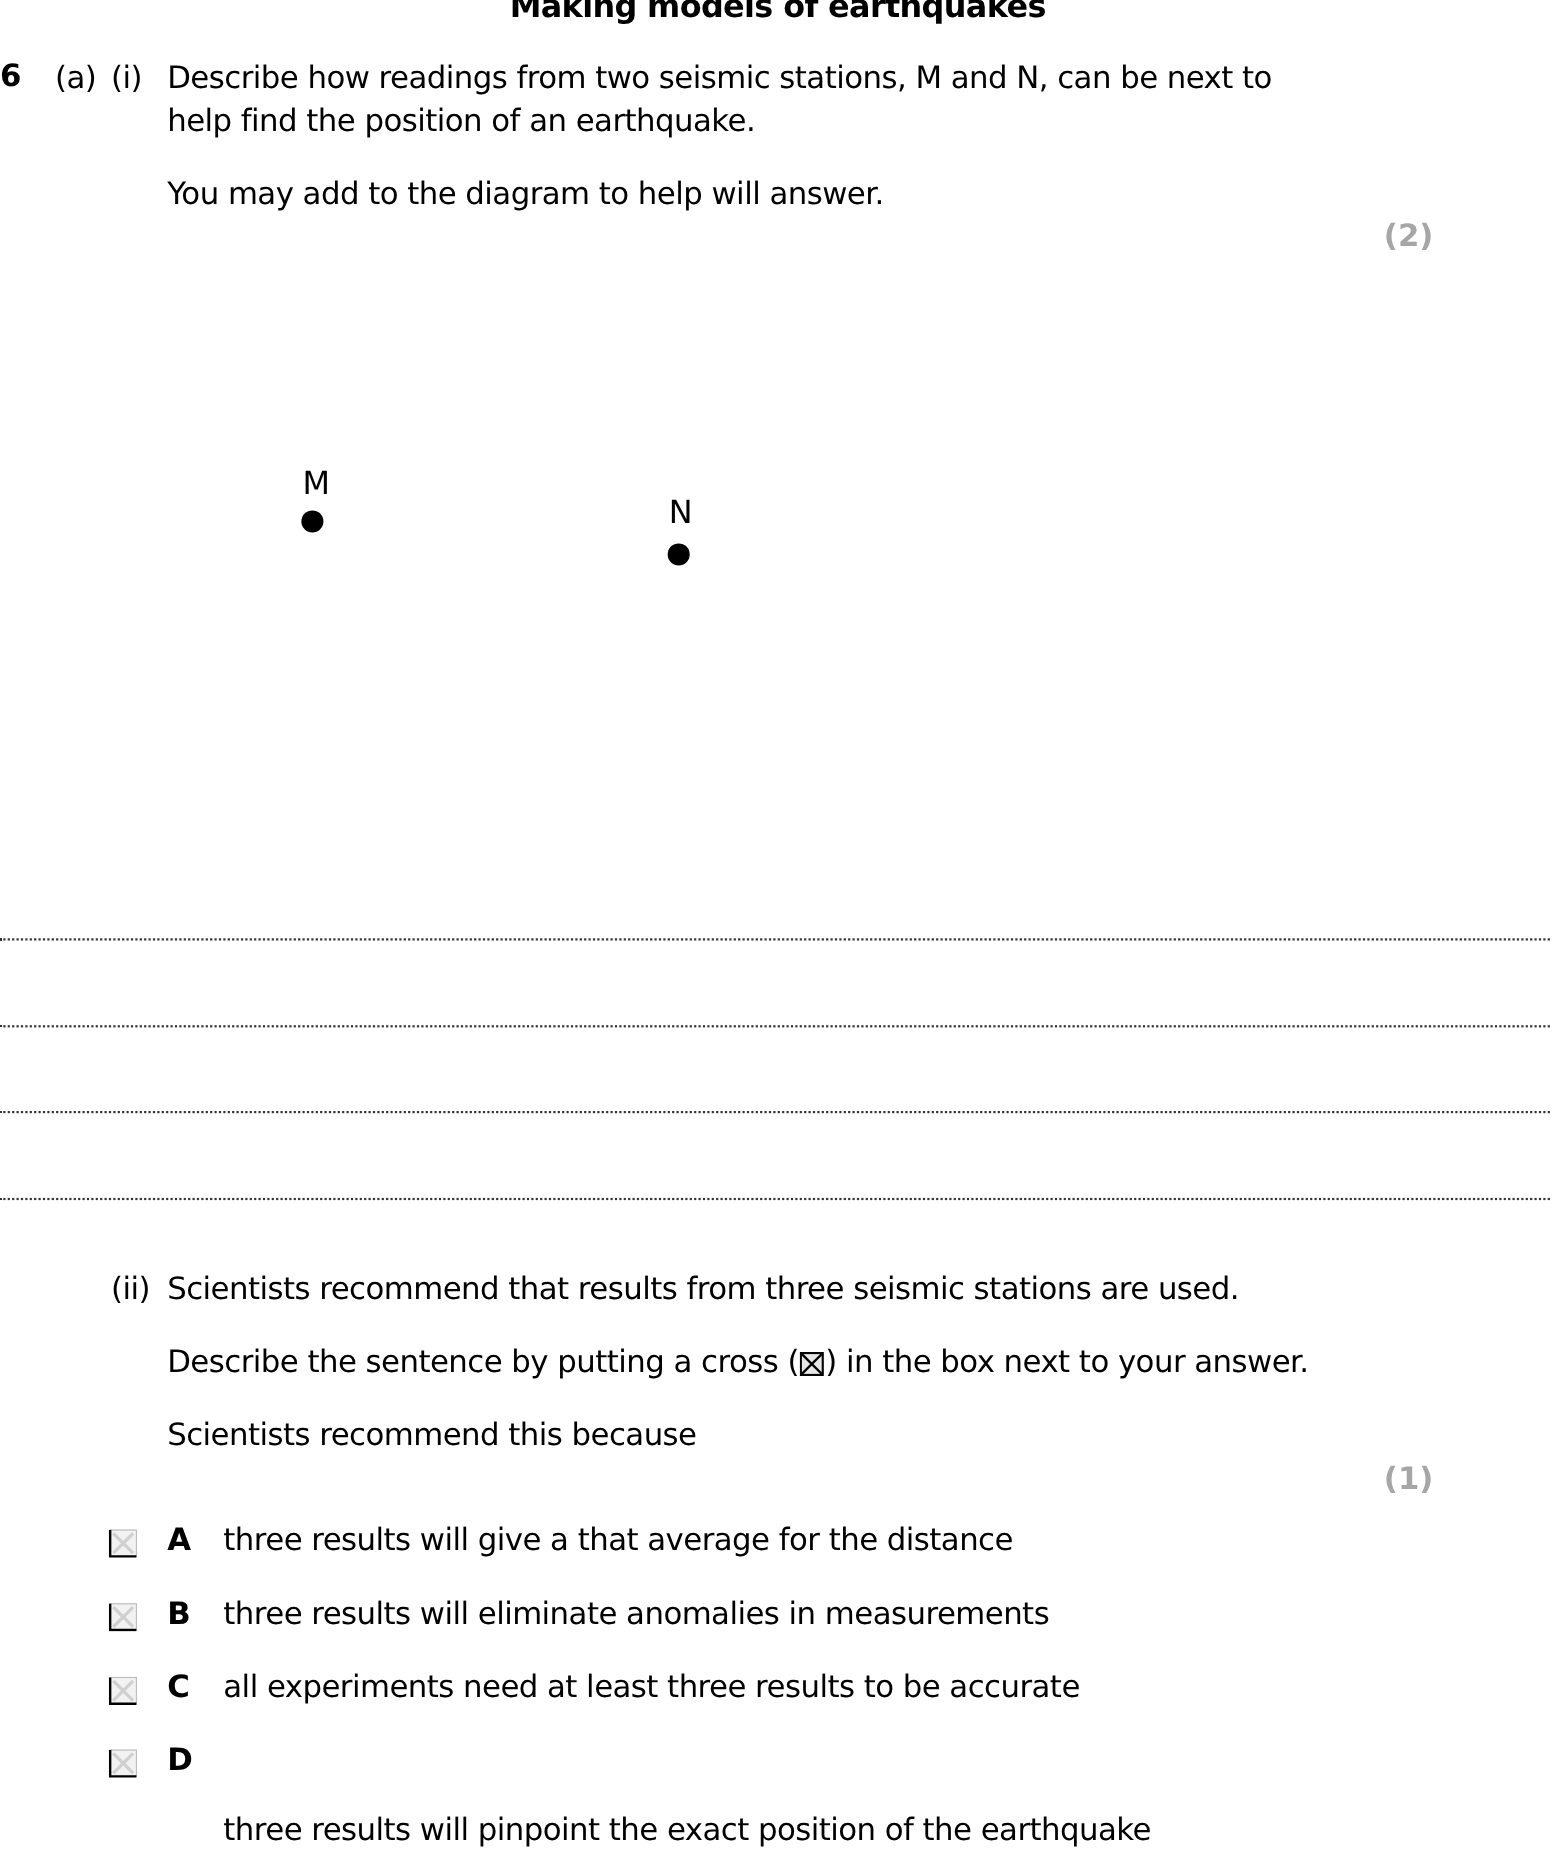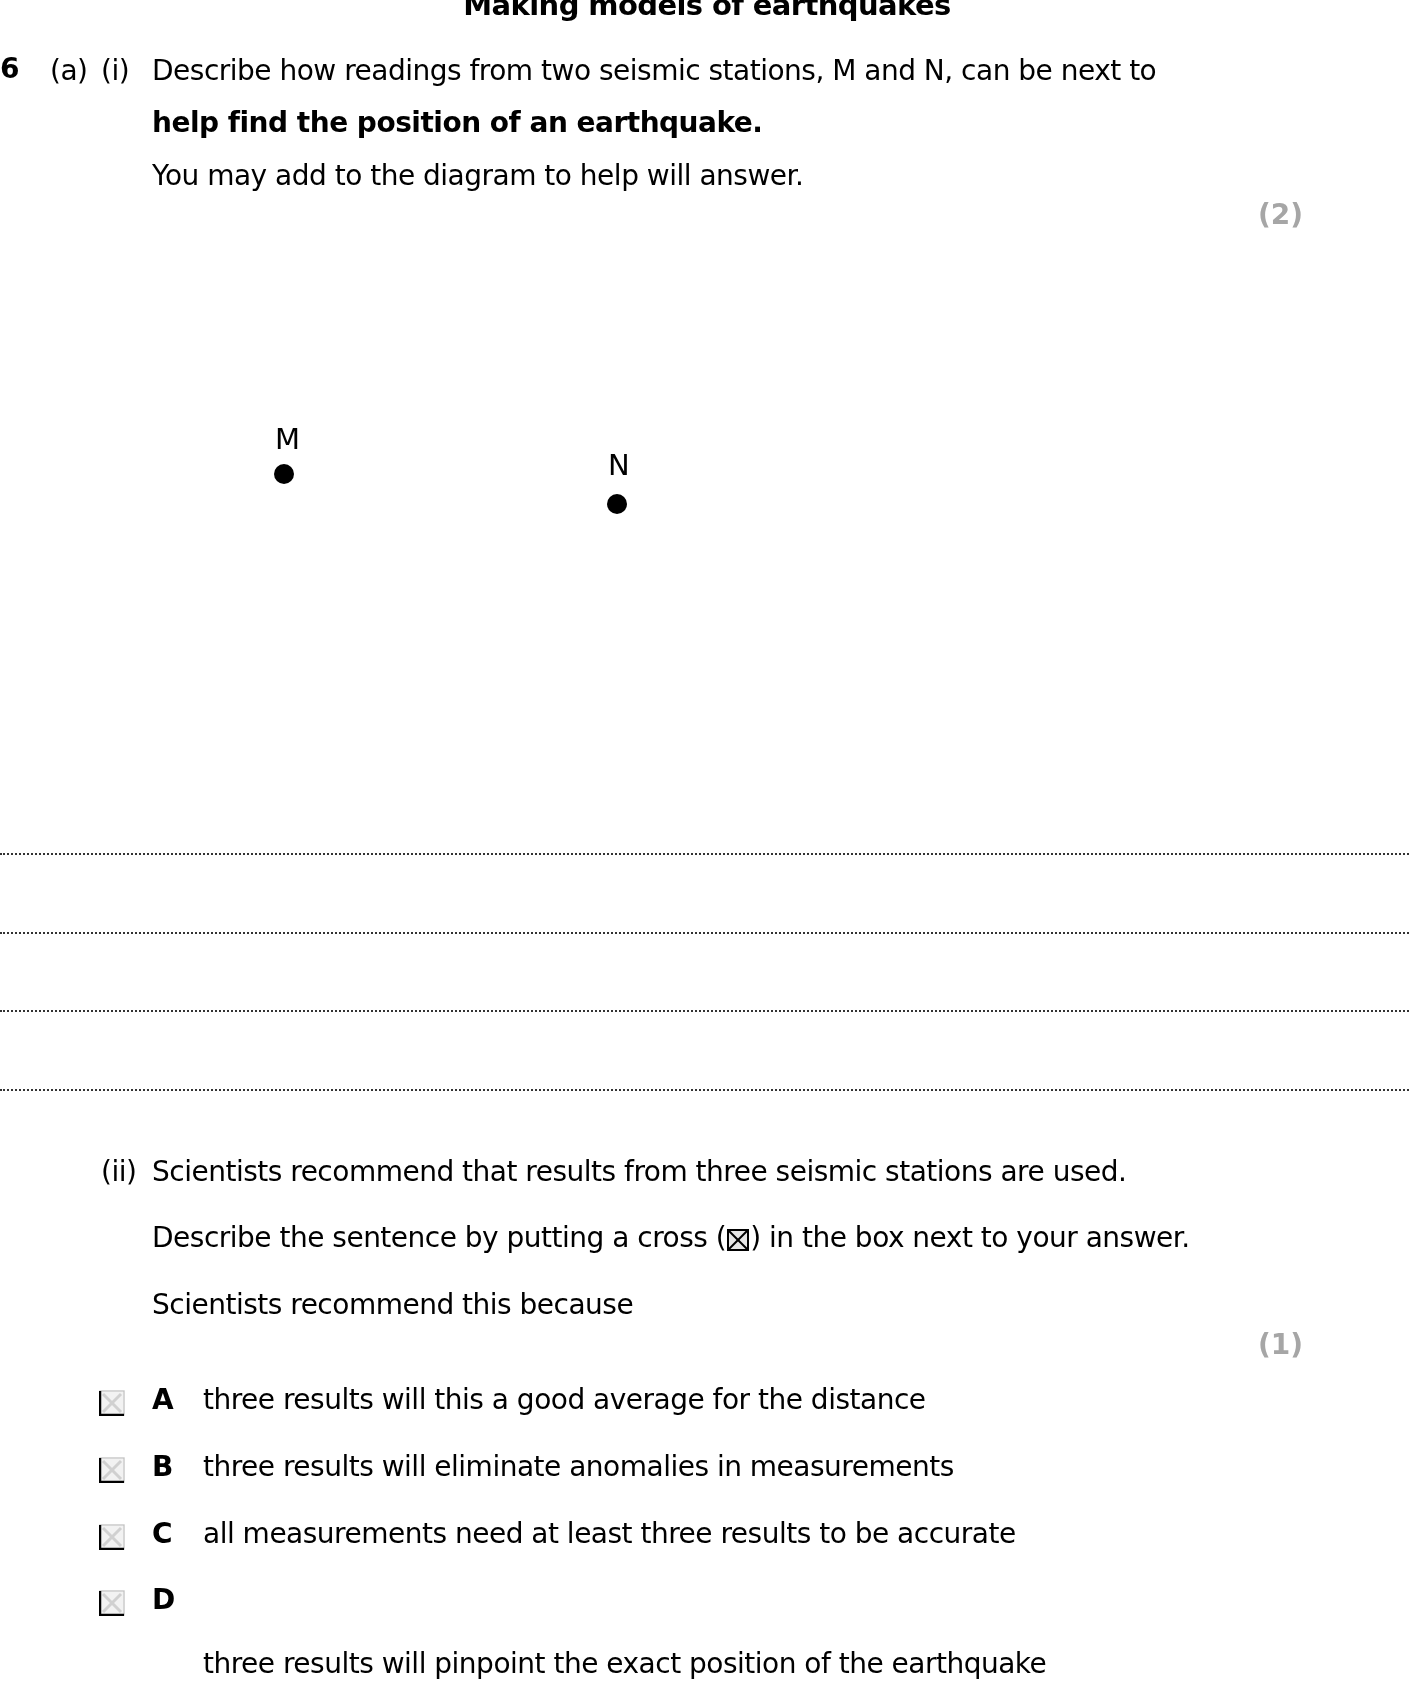--- a/index.html
+++ b/index.html
@@ -34,21 +34,21 @@
 </head>
 <body>
 
 <div class="abs title">Making models of earthquakes</div>
 
 <div class="abs qnum" style="left:0; top:52px;">6</div>
 <div class="abs body-text" style="left:50px; top:54px;">(a)</div>
 <div class="abs body-text" style="left:101px; top:54px;">(i)</div>
 
 <div class="abs body-text" style="left:152px; top:54px;">Describe how readings from two seismic stations, M and N, can be next to</div>
-<div class="abs body-text" style="left:152px; top:106px;font-weight:bold;">help find the position of an earthquake.</div>
+<div class="abs body-text" style="left:152px; top:93px;">help find the position of an earthquake.</div>
 <div class="abs body-text" style="left:152px; top:159px;">You may add to the diagram to help will answer.</div>
 
 <div class="abs marks" style="left:1258px; top:198px;">(2)</div>
 
 <div>
   <div class="abs label" style="left:275px; top:422px;">M</div>
   <div class="dot" style="left:274px; top:464px;"></div>
   <div class="abs label" style="left:608px; top:448px;">N</div>
   <div class="dot" style="left:607px; top:494px;"></div>
 </div>
@@ -77,21 +77,21 @@
   <div class="opt-box" style="left:99px; top:1390px;">
     <svg width="26" height="26" viewBox="0 0 26 26">
         <rect x="0" y="0" width="26" height="26" fill="#f2f2f2"></rect>
         <line x1="4" y1="4" x2="22" y2="22" stroke="#d0d0d0" stroke-width="3"></line>
         <line x1="22" y1="4" x2="4" y2="22" stroke="#d0d0d0" stroke-width="3"></line>
         <rect x="1" y="1" width="24" height="24" fill="none" stroke="#bbbbbb" stroke-width="1"></rect>
         <path d="M1 1 V25 H25" fill="none" stroke="#000" stroke-width="2.5"></path>
       </svg>
   </div>
   <div class="abs opt-letter" style="left:152px; top:1383px;">A</div>
-  <div class="abs opt-text" style="left:203px; top:1383px;">three results will this a good average for the distance</div>
+  <div class="abs opt-text" style="left:203px; top:1383px;">three results will give a that average for the distance</div>
 </div>
 
 <div>
   <div class="opt-box" style="left:99px; top:1457px;">
     <svg width="26" height="26" viewBox="0 0 26 26">
         <rect x="0" y="0" width="26" height="26" fill="#f2f2f2"></rect>
         <line x1="4" y1="4" x2="22" y2="22" stroke="#d0d0d0" stroke-width="3"></line>
         <line x1="22" y1="4" x2="4" y2="22" stroke="#d0d0d0" stroke-width="3"></line>
         <rect x="1" y="1" width="24" height="24" fill="none" stroke="#bbbbbb" stroke-width="1"></rect>
         <path d="M1 1 V25 H25" fill="none" stroke="#000" stroke-width="2.5"></path>
@@ -105,21 +105,21 @@
   <div class="opt-box" style="left:99px; top:1524px;">
     <svg width="26" height="26" viewBox="0 0 26 26">
         <rect x="0" y="0" width="26" height="26" fill="#f2f2f2"></rect>
         <line x1="4" y1="4" x2="22" y2="22" stroke="#d0d0d0" stroke-width="3"></line>
         <line x1="22" y1="4" x2="4" y2="22" stroke="#d0d0d0" stroke-width="3"></line>
         <rect x="1" y="1" width="24" height="24" fill="none" stroke="#bbbbbb" stroke-width="1"></rect>
         <path d="M1 1 V25 H25" fill="none" stroke="#000" stroke-width="2.5"></path>
       </svg>
   </div>
   <div class="abs opt-letter" style="left:152px; top:1517px;">C</div>
-  <div class="abs opt-text" style="left:203px; top:1517px;">all measurements need at least three results to be accurate</div>
+  <div class="abs opt-text" style="left:203px; top:1517px;">all experiments need at least three results to be accurate</div>
 </div>
 
 <div>
   <div class="opt-box" style="left:99px; top:1590px;">
     <svg width="26" height="26" viewBox="0 0 26 26">
         <rect x="0" y="0" width="26" height="26" fill="#f2f2f2"></rect>
         <line x1="4" y1="4" x2="22" y2="22" stroke="#d0d0d0" stroke-width="3"></line>
         <line x1="22" y1="4" x2="4" y2="22" stroke="#d0d0d0" stroke-width="3"></line>
         <rect x="1" y="1" width="24" height="24" fill="none" stroke="#bbbbbb" stroke-width="1"></rect>
         <path d="M1 1 V25 H25" fill="none" stroke="#000" stroke-width="2.5"></path>

